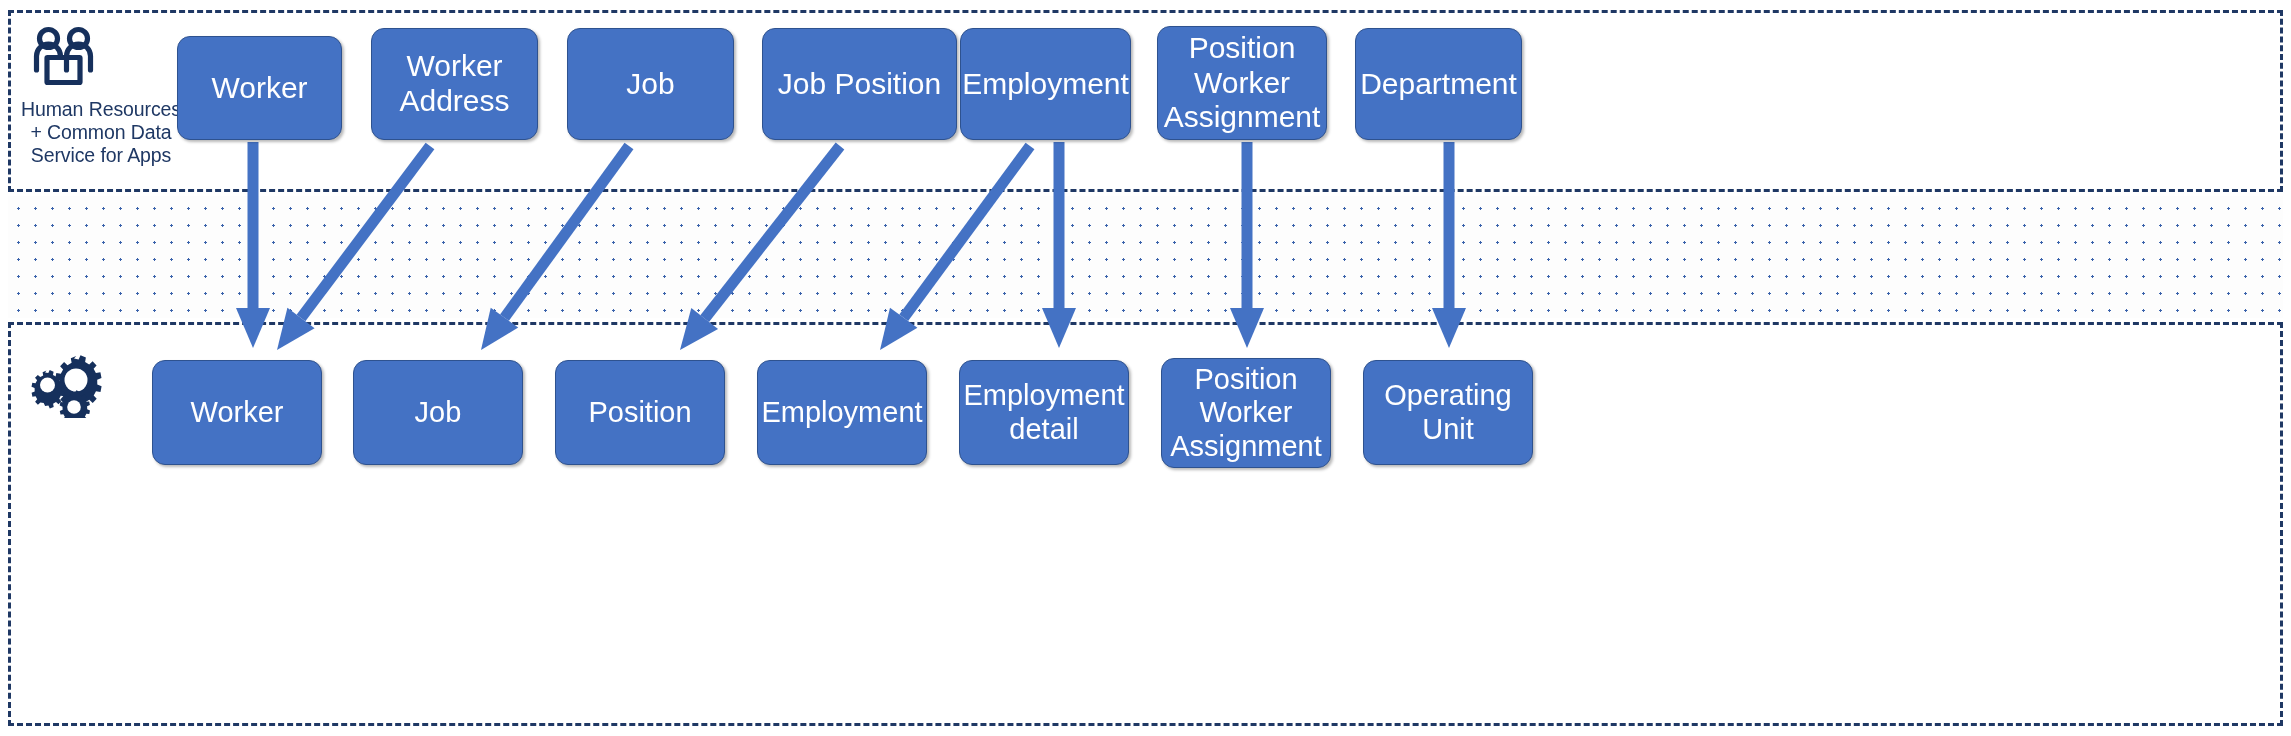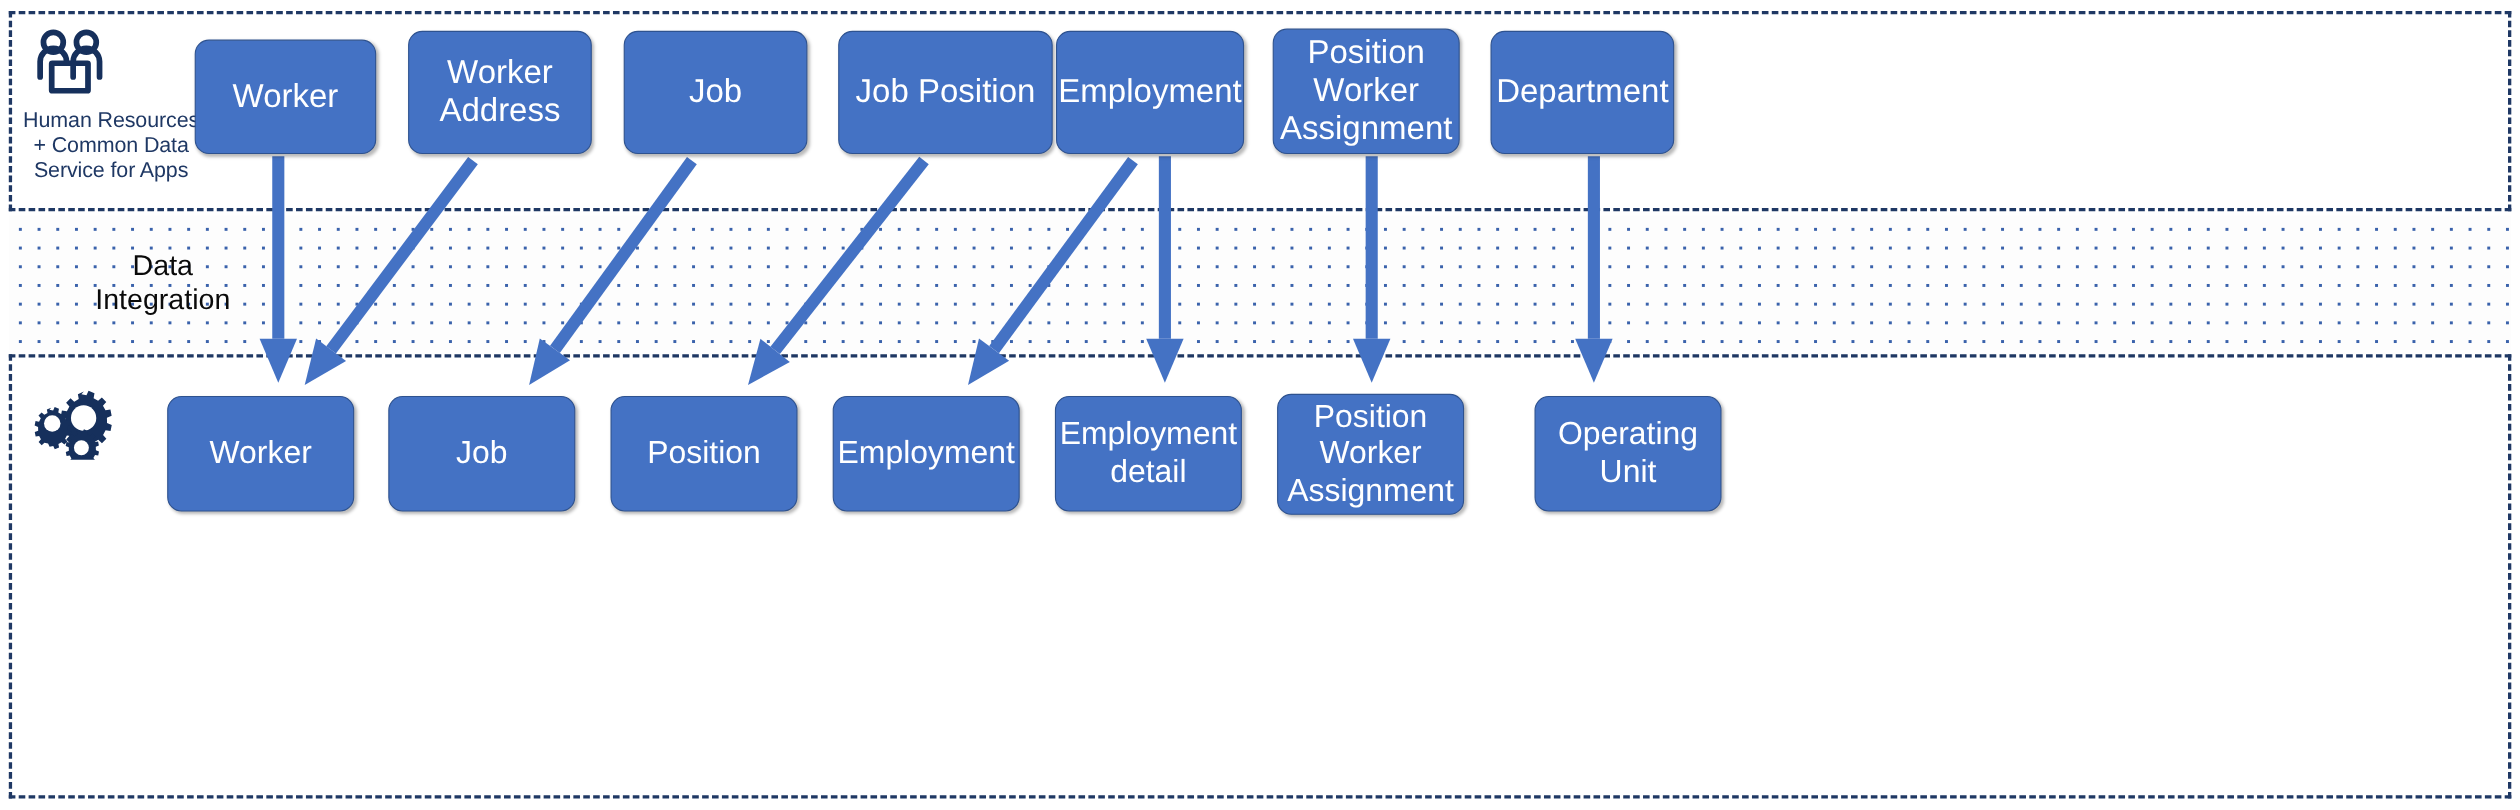--- a/index.html
+++ b/index.html
@@ -62,22 +62,20 @@
         <rect x="17" y="31.5" width="33" height="25" rx="0.5"></rect>
       </g>
     </svg>
   </div>
 
   <div class="zone-label" id="lbl-hr">Human Resources
 + Common Data
 Service for Apps</div>
 
   <div id="zone-di"></div>
-  <div id="lbl-di">Data
-Integration</div>
 
   <div class="zone" id="zone-fo"></div>
 
   <div class="icon-wrap" id="icon-gears">
     <svg width="82" height="66" viewBox="0 0 82 66" xmlns="http://www.w3.org/2000/svg">
       <g fill="#16305C">
 
         <path d="M46 6.5 l4.6 .9 1.9-4.2 5.4 2.3 -0.8 4.5 4.1 2.4 3.4-3.1 4 4.1 -3 3.4 2.3 4.2 4.5-.7 1.1 5.6 -4.3 1.8 .1 4.8 4.3 1.8 -1.1 5.6 -4.5-.7 -2.3 4.2 3 3.4 -4 4.1 -3.4-3.1 -4.1 2.4 .8 4.5 -5.4 2.3 -1.9-4.2 -4.6 .9 -1.9-4.2 -4.6-.9 -3.4 3.1 -4-4.1 3-3.4 -2.3-4.2 -4.5 .7 -1.1-5.6 4.3-1.8 -.1-4.8 -4.3-1.8 1.1-5.6 4.5 .7 2.3-4.2 -3-3.4 4-4.1 3.4 3.1 4.1-2.4 -.8-4.5 5.4-2.3z"></path>
       </g>
       <circle cx="48" cy="28" r="11.5" fill="#ffffff"></circle>
@@ -145,17 +143,17 @@
   <div id="tgt-boxes">
       <div class="ebox bot" style="left: 152px; top: 360px; width: 170px; height: 105px;"><span>Worker</span></div>
       <div class="ebox bot" style="left: 353px; top: 360px; width: 170px; height: 105px;"><span>Job</span></div>
       <div class="ebox bot" style="left: 555px; top: 360px; width: 170px; height: 105px;"><span>Position</span></div>
       <div class="ebox bot" style="left: 757px; top: 360px; width: 170px; height: 105px;"><span>Employment</span></div>
       <div class="ebox bot" style="left: 959px; top: 360px; width: 170px; height: 105px;"><span>Employment
 detail</span></div>
       <div class="ebox bot" style="left: 1161px; top: 358px; width: 170px; height: 110px;"><span>Position
 Worker
 Assignment</span></div>
-      <div class="ebox bot" style="left: 1363px; top: 360px; width: 170px; height: 105px; margin-left: 32px;"><span>Operating
+      <div class="ebox bot" style="left: 1363px; top: 360px; width: 170px; height: 105px;"><span>Operating
 Unit</span></div>
     </div>
 
 </div>
 
 </body></html>

